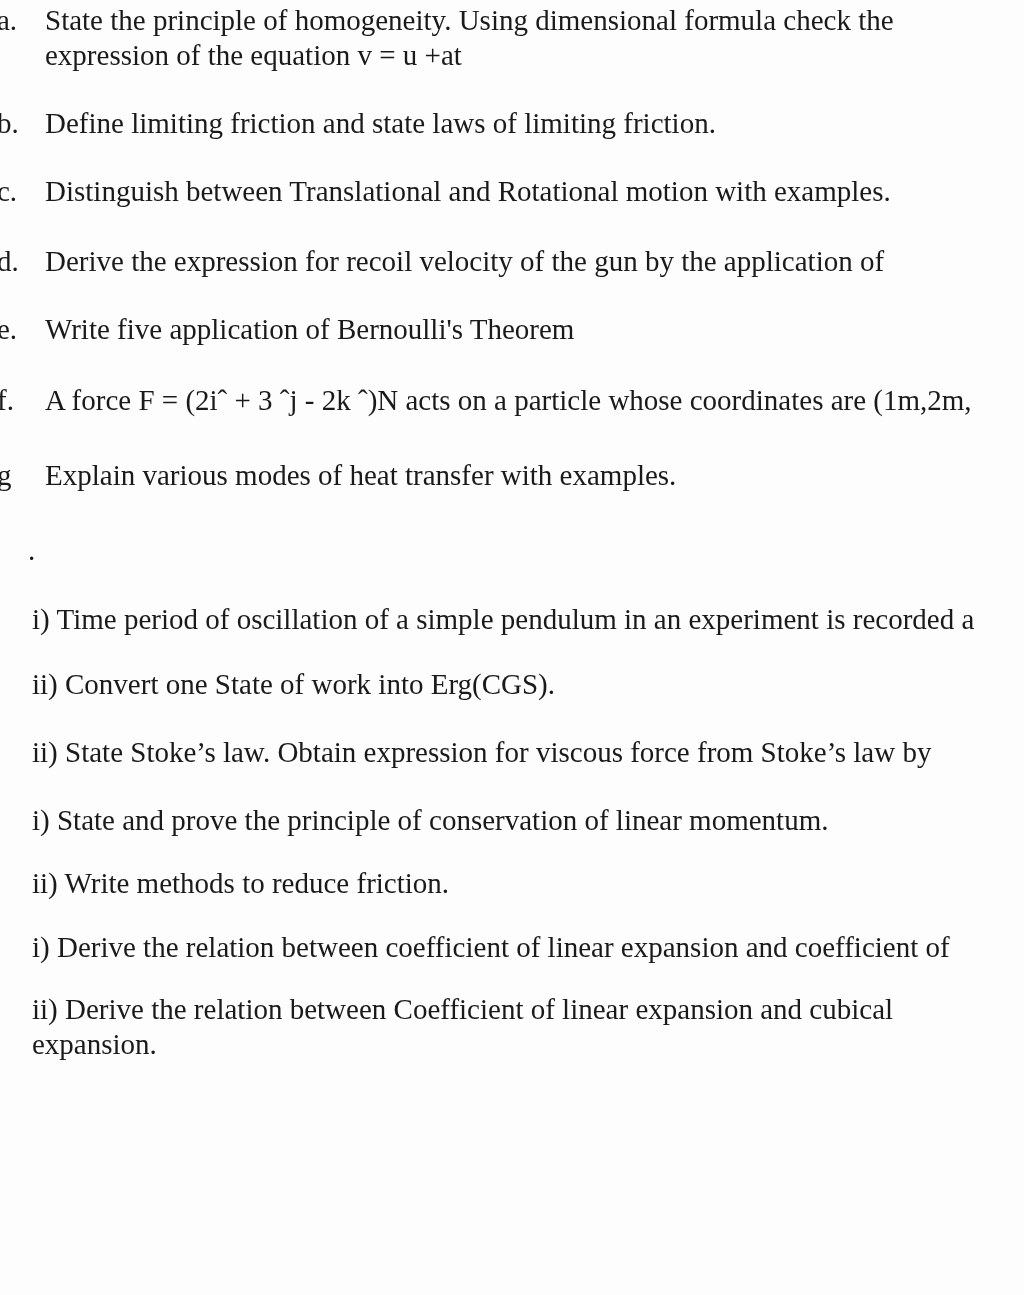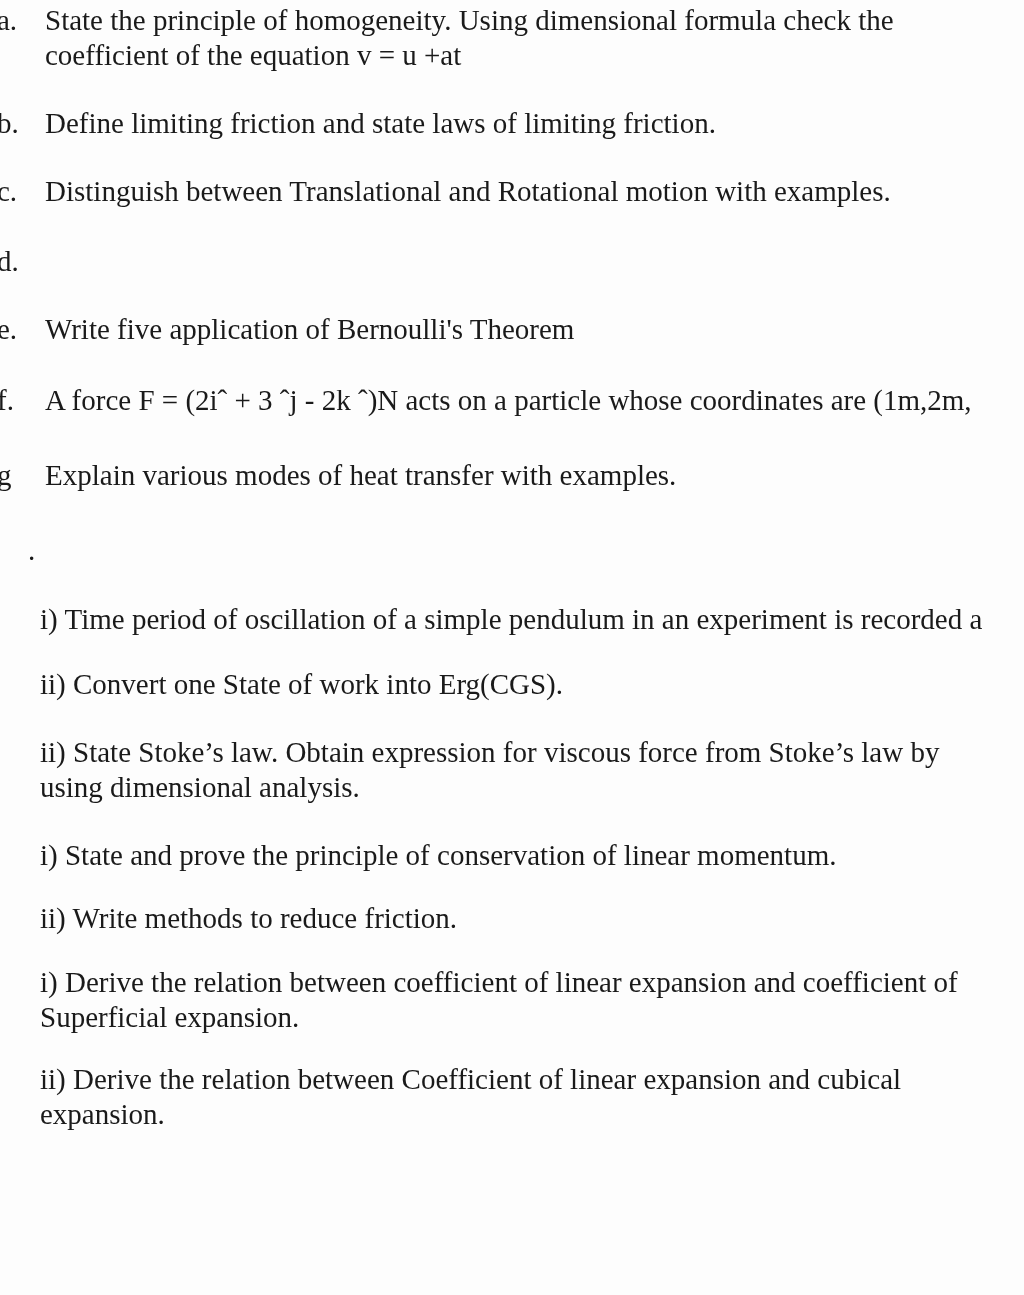--- a/index.html
+++ b/index.html
@@ -27,61 +27,61 @@
     margin: 0;
   }
   .qa .lbl {
     position: absolute;
     left: -3px; 
     top: 0;
   }
   
   .qn {
     padding-left: 28px;
-    margin: 12px;
+    margin: 4px;
   }
   .line {
     white-space: nowrap; 
   }
   .stray {
     padding-left: 28px;
     margin: 0;
   }
 </style>
 </head>
 <body>
 
 <div class="doc">
 
   <div class="qa" style="margin-bottom:33px">
     <span class="lbl">a.</span>
     <div class="txt">
       <span class="line">State the principle of homogeneity. Using dimensional formula check the</span><br>
-      <span class="line">coefficient of the equation v = u +at</span>
+      <span class="line">expression of the equation v = u +at</span>
     </div>
   </div>
 
   <div class="qa" style="margin-bottom:33px">
     <span class="lbl">b.</span>
     <div class="txt">
       <span class="line">Define limiting friction and state laws of limiting friction.</span>
     </div>
   </div>
 
   <div class="qa" style="margin-bottom:35px">
     <span class="lbl">c.</span>
     <div class="txt">
       <span class="line">Distinguish between Translational and Rotational motion with examples.</span>
     </div>
   </div>
 
   <div class="qa" style="margin-bottom:33px">
     <span class="lbl">d.</span>
     <div class="txt">
-      <br>
+      <span class="line">Derive the expression for recoil velocity of the gun by the application of</span><br>
     </div>
   </div>
 
   <div class="qa" style="margin-bottom:36px">
     <span class="lbl">e.</span>
     <div class="txt">
       <span class="line">Write five application of Bernoulli's Theorem</span>
     </div>
   </div>
 
@@ -108,37 +108,35 @@
 
   <p class="qn" style="margin-bottom:33px">
     <span>ii)</span>
     <span class="line">Convert one State of work into Erg(CGS).</span>
   </p>
 
 
   <p class="qn" style="margin-bottom:33px">
     <span>ii)</span>
     <span class="line">State Stoke’s law. Obtain expression for viscous force from Stoke’s law by</span><br>
-    <span class="line">using dimensional analysis.</span>
   </p>
 
   <p class="qn" style="margin-bottom:28px">
     <span>i)</span>
     <span class="line">State and prove the principle of conservation of linear momentum.</span>
   </p>
 
   <p class="qn" style="margin-bottom:29px">
     <span>ii)</span>
     <span class="line">Write methods to reduce friction.</span>
   </p>
 
   <p class="qn" style="margin-bottom:27px">
     <span>i)</span>
     <span class="line">Derive the relation between coefficient of linear expansion and coefficient of</span><br>
-    <span class="line">Superficial expansion.</span>
   </p>
 
   <p class="qn" style="margin-bottom:0">
     <span>ii)</span>
     <span class="line">Derive the relation between Coefficient of linear expansion and cubical</span><br>
     <span class="line">expansion.</span>
   </p>
 
 </div>
 

